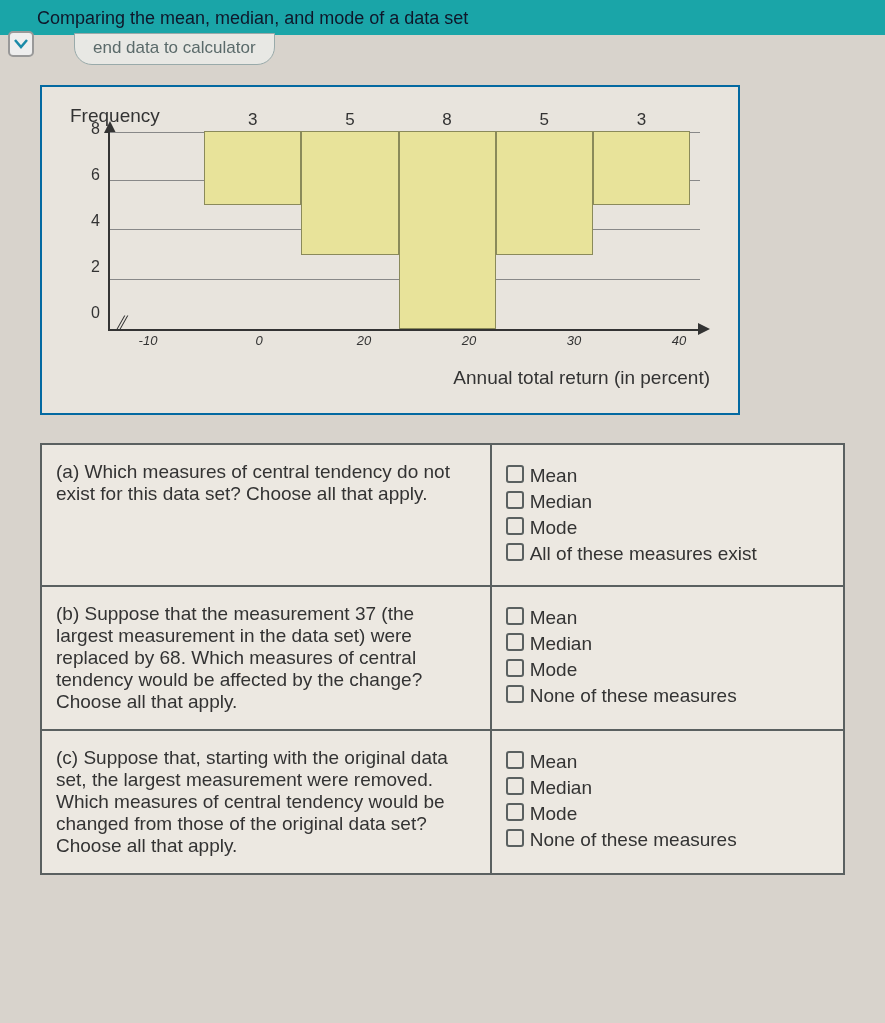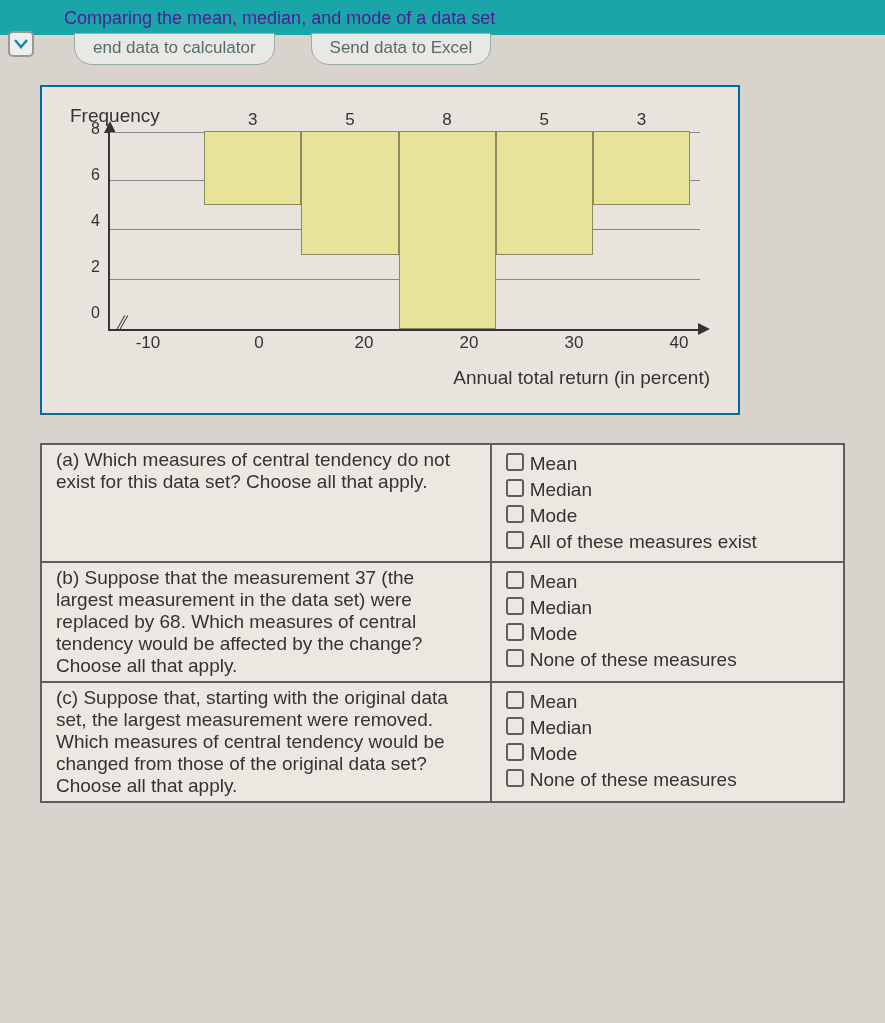--- a/index.html
+++ b/index.html
@@ -5,22 +5,22 @@
     * { box-sizing: border-box; }
     body {
       margin: 0;
       font-family: Arial, sans-serif;
       background: #d8d3cc;
       color: #333;
       width: 885px;
     }
     .header-bar {
       background: #1aa5a8;
-      color: #4c1d95;
-      padding: 8px 40px 6px 64px;
+      color: #0f172a;
+      padding: 8px 40px 6px 37px;
       font-size: 18px;
       font-weight: 500;
     }
     .top-buttons {
       display: flex;
       gap: 36px;
       padding: 0 20px;
       align-items: center;
       position: relative;
     }
@@ -126,37 +126,38 @@
       transform: translateX(-50%);
       font-size: 17px;
     }
     .x-ticks {
       position: absolute;
       left: 20px; right: 10px; bottom: 4px;
       height: 24px;
     }
     .x-tick {
       position: absolute;
-      font-size: 17px;
+      font-size: 13px;
       transform: translateX(-50%);
+      font-style: italic;
     }
     .x-label {
       text-align: right;
       font-size: 19px;
       margin-top: 6px;
     }
     .instr { font-size: 20px; color: #333; margin-bottom: 18px; }
     .q-table {
       border-collapse: collapse;
       width: 100%;
       background: #ece8e1;
     }
     .q-table td {
       border: 2px solid #5a6060;
-      padding: 4px 14px;
+      padding: 16px 14px;
       font-size: 19px;
       vertical-align: top;
     }
     .opt { display: flex; align-items: flex-start; gap: 6px; margin: 4px 0; font-size: 19px; }
     .cb {
       width: 18px; height: 18px;
       border: 2px solid #5a6060;
       border-radius: 3px;
       display: inline-block;
       flex-shrink: 0;
@@ -168,21 +169,20 @@
 <div class="header-bar">Comparing the mean, median, and mode of a data set</div>
 
 <div class="top-buttons">
   <div class="collapse-icon">
     <svg width="14" height="10" viewBox="0 0 14 10">
         <path d="M1 1 L7 8 L13 1" stroke="#1a8aa8" stroke-width="2.5" fill="none"></path>
       </svg>
   </div>
   <div style="width:18px"></div>
   <div class="pill-btn">end data to calculator</div>
-  <div class="pill-btn">Send data to Excel</div>
 </div>
 
 <div class="content">
 
   <div class="chart-box">
     <div class="y-label">Frequency</div>
     <div class="chart-area">
       <div class="y-axis">
         <span class="y-tick" style="bottom:0%">0</span>
         <span class="y-tick" style="bottom:23%">2</span>

